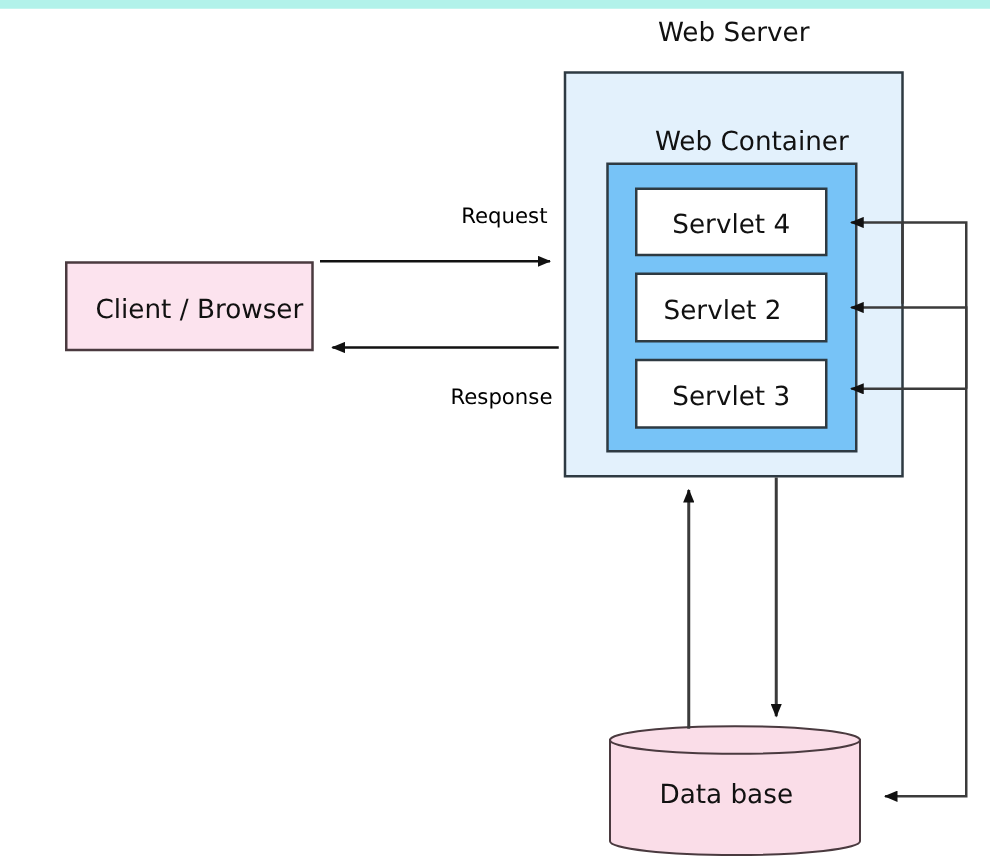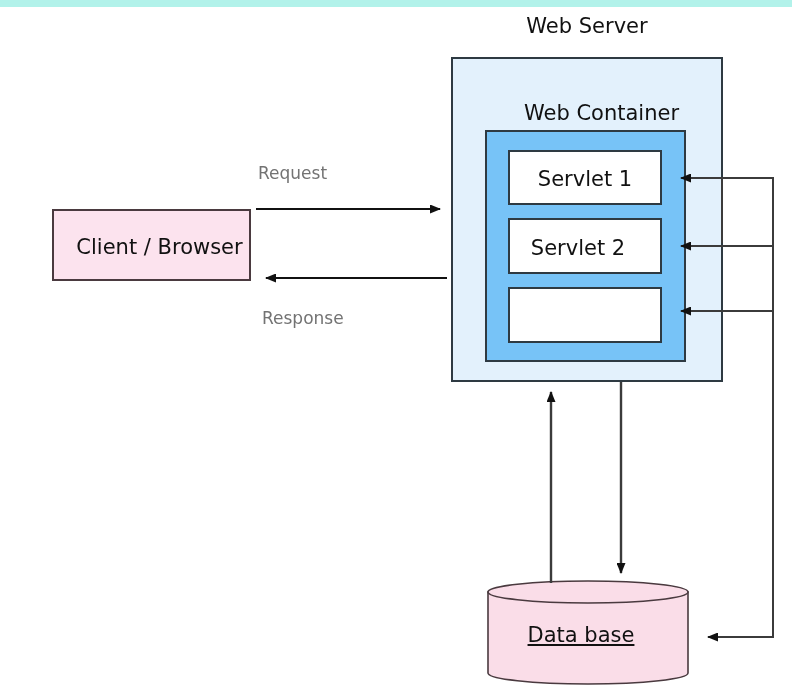--- a/index.html
+++ b/index.html
@@ -38,24 +38,24 @@
     position: absolute;
     color: #111111;
     font-size: 21px;
     line-height: 1.1;
     text-align: center;
     white-space: nowrap;
     pointer-events: none;
   }
   .edge-label {
     position: absolute;
-    color: #737373;
+    color: #000000;
     font-size: 17px;
     line-height: 1.1;
-    text-align: left;
+    text-align: right;
     white-space: nowrap;
     pointer-events: none;
   }
 </style>
 </head>
 <body style="background: rgb(255, 255, 255);">
 
 <div id="canvas">
 
   <div id="top-strip" style="background: rgb(178, 242, 234);"></div>
@@ -96,26 +96,27 @@
 
     <polyline points="773,311 681,311" fill="none" stroke="#3b3b3b" stroke-width="2" marker-end="url(#arrowhead)"></polyline>
 
     <polyline points="722,178 773,178 773,637 708,637" fill="none" stroke="#3b3b3b" stroke-width="2" marker-end="url(#arrowhead)"></polyline>
   </svg>
 
   <div class="node-label" style="left:452px; top:15px; width:270px;">Web Server</div>
 
   <div class="node-label" style="left:502px; top:86px; width:199px;margin-top:16px;">Web Container</div>
 
-  <div class="node-label" style="left:509px; top:168px; width:152px;">Servlet 1</div>
+  <div class="node-label" style="left:509px; top:168px; width:152px;">Servlet 4</div>
 
   <div class="node-label" style="left:509px; top:237px; width:138px;">Servlet 2</div>
 
+  <div class="node-label" style="left:509px; top:306px; width:152px;">Servlet 3</div>
 
   <div class="node-label" style="left:53px; top:236px; width:213px;">Client / Browser</div>
 
-  <div class="node-label" style="left:488px; top:624px; width:186px;text-decoration:underline;">Data base</div>
+  <div class="node-label" style="left:488px; top:624px; width:186px;">Data base</div>
 
   <div class="edge-label" style="left:258px; top:164px; width:180px;">Request</div>
 
   <div class="edge-label" style="left:262px; top:309px; width:180px;">Response</div>
 
 </div>
 
 </body></html>

